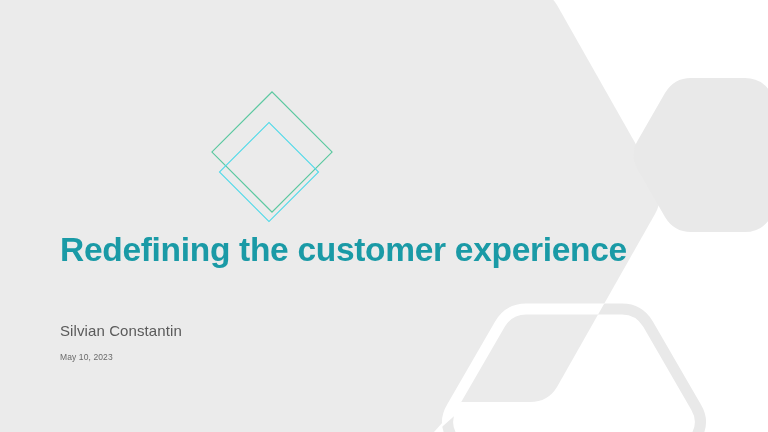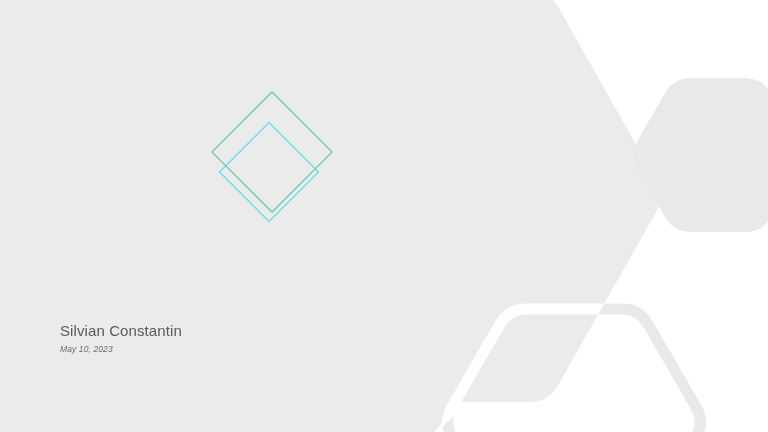--- a/index.html
+++ b/index.html
@@ -55,25 +55,24 @@
     top: 321px;
   }
   #author-name {
     font-size: 15px;
     color: #5a5a5a;
     line-height: 1.3;
     letter-spacing: 0.1px;
   }
   #author-date {
     font-size: 8.5px;
-    font-style: italic;
     color: #6a6a6a;
     line-height: 1.3;
     letter-spacing: 0.1px;
-    margin-top: 3px;
+    margin-top: 11px;
   }
 </style>
 </head>
 <body>
 
 <div id="slide">
 
   <svg id="bg-svg" viewBox="0 0 768 432">
     <defs>
       <clipPath id="clipSlide">
@@ -160,20 +159,21 @@
                Q 443 422 452 407
                Z"></path>
     </g>
 
     <rect x="-42.5" y="-42.5" width="85" height="85" fill="none" stroke="#5bc8a0" stroke-width="1.1" transform="translate(272,152) rotate(45)"></rect>
 
     <rect x="-35" y="-35" width="70" height="70" fill="none" stroke="#4dd9e8" stroke-width="1.1" transform="translate(269,172) rotate(45)"></rect>
   </svg>
 
   <div class="text-layer">
+    <div id="title">Redefining the customer experience</div>
 
     <div id="author-block">
       <div id="author-name">Silvian Constantin</div>
       <div id="author-date">May 10, 2023</div>
     </div>
   </div>
 
 </div>
 
 </body></html>

